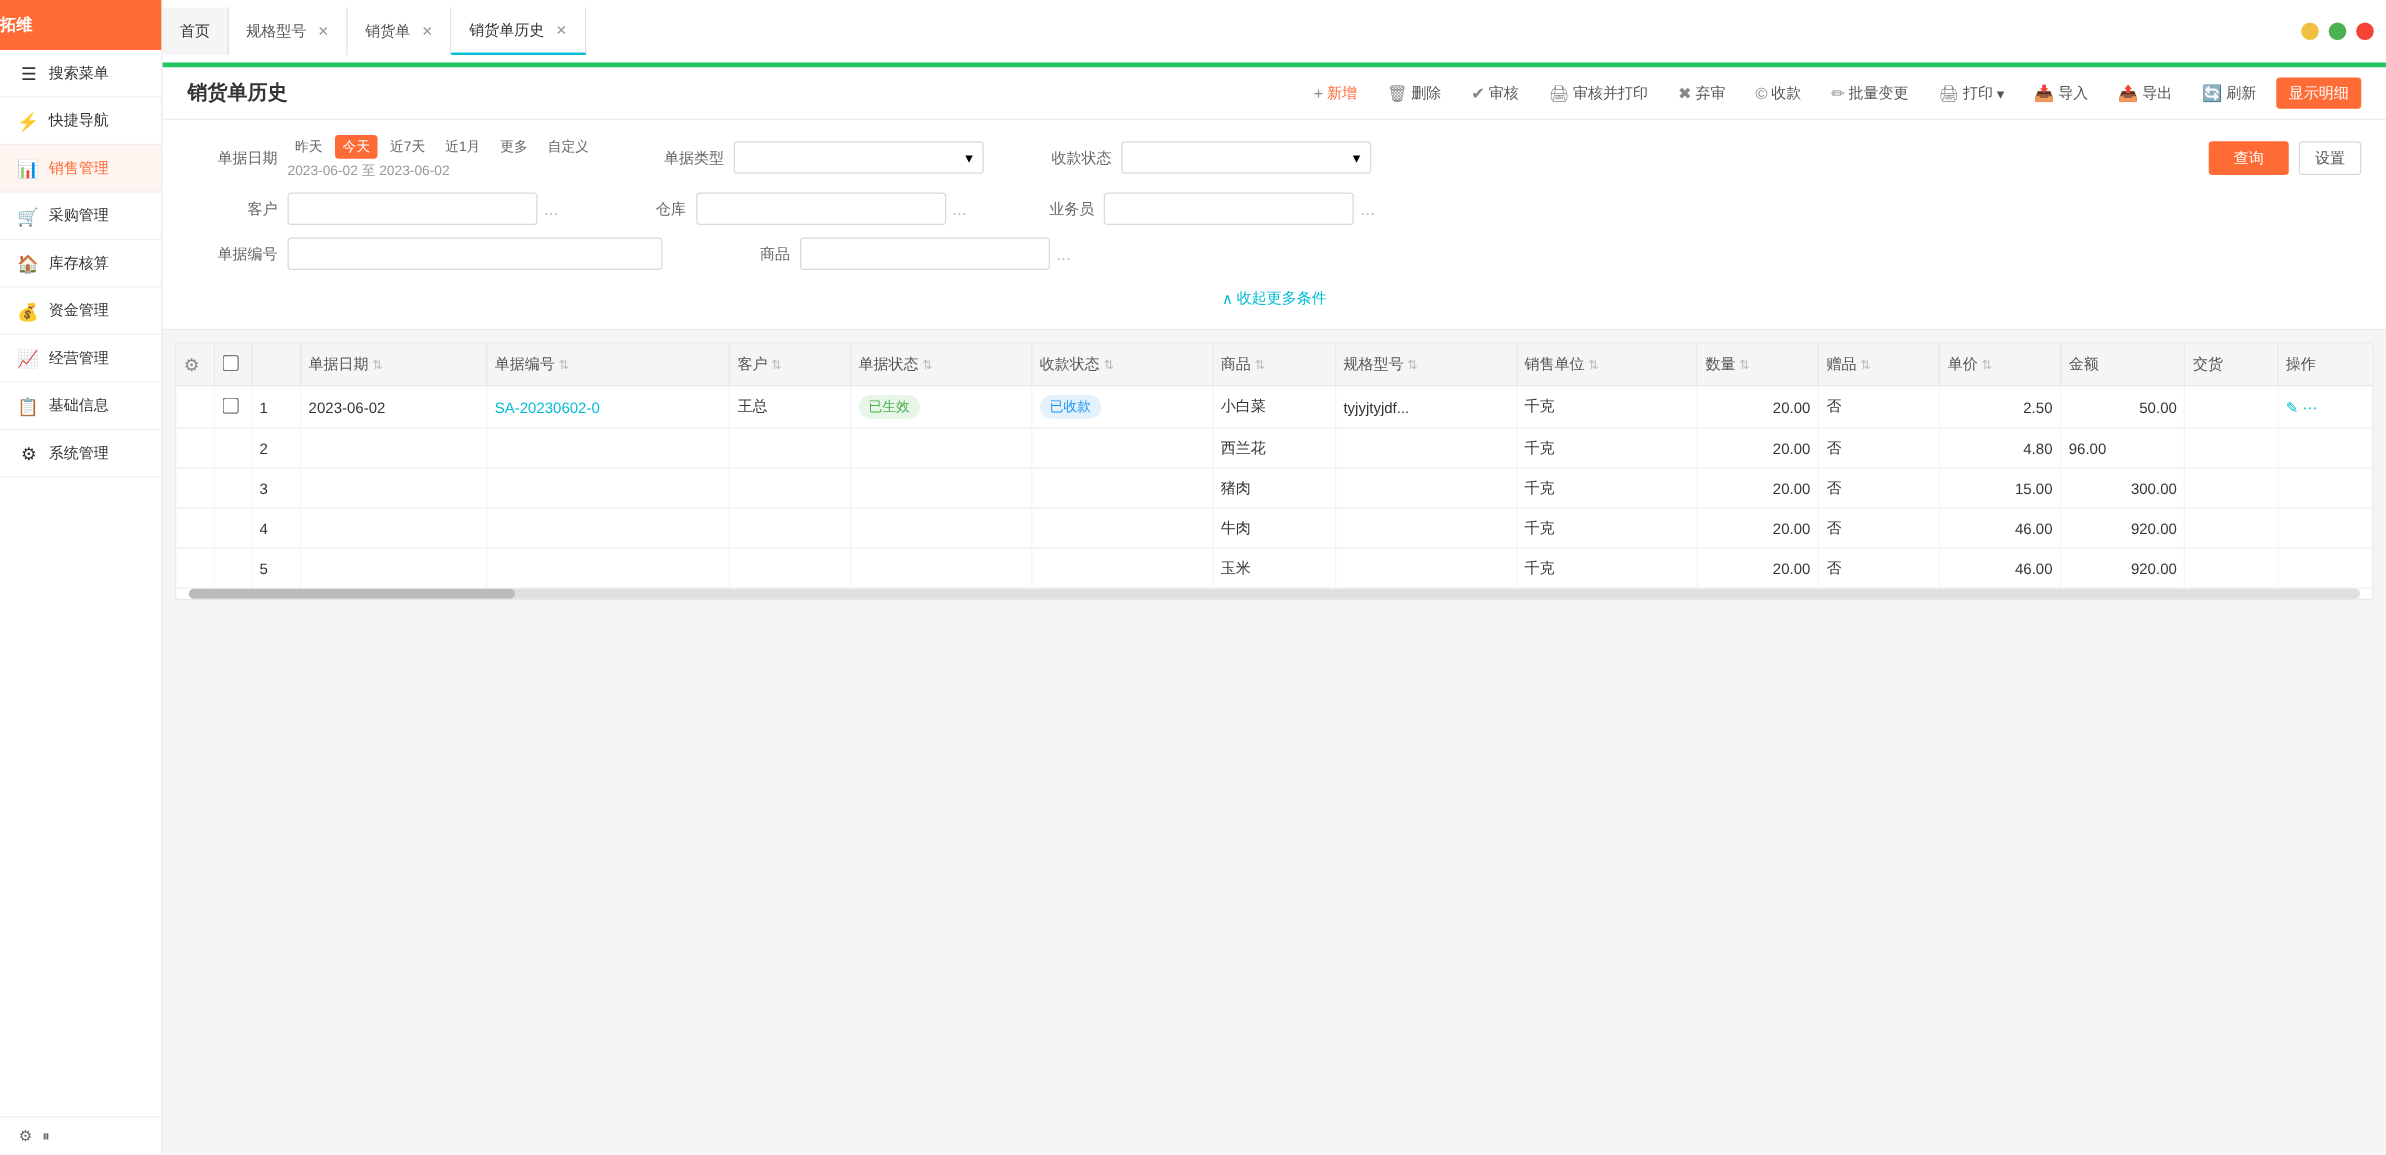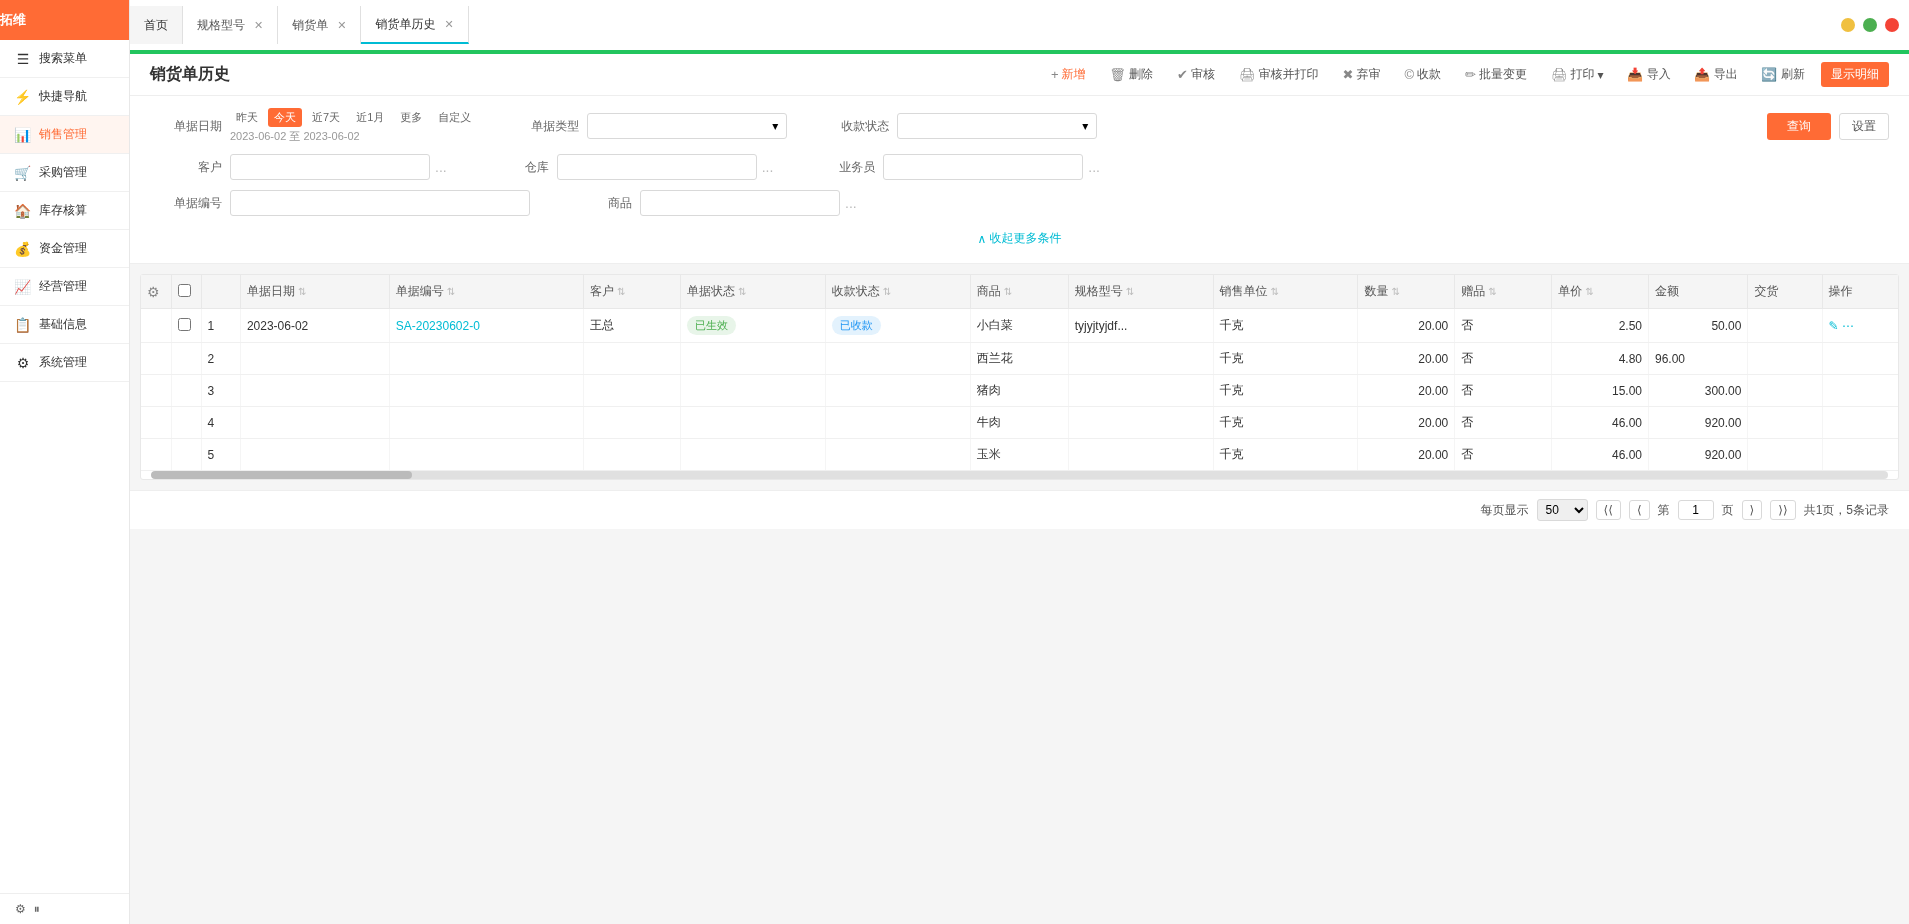--- a/index.html
+++ b/index.html
@@ -516,28 +516,13 @@
   </tr>
         </tbody>
     </table>
 
 
     <div class="scrollbar-area">
       <div class="scrollbar-thumb"></div>
     </div>
   </div>
 
-  <div class="pagination">
-    <span>每页显示</span>
-    <select class="page-size-select">
-      <option>50</option>
-      <option>100</option>
-    </select>
-    <button class="page-btn">⟨⟨</button>
-    <button class="page-btn">⟨</button>
-    <span>第</span>
-    <input class="page-input" value="1" style="">
-    <span>页</span>
-    <button class="page-btn">⟩</button>
-    <button class="page-btn">⟩⟩</button>
-    <span>共1页，5条记录</span>
-  </div>
 </div>
 
 </body></html>

